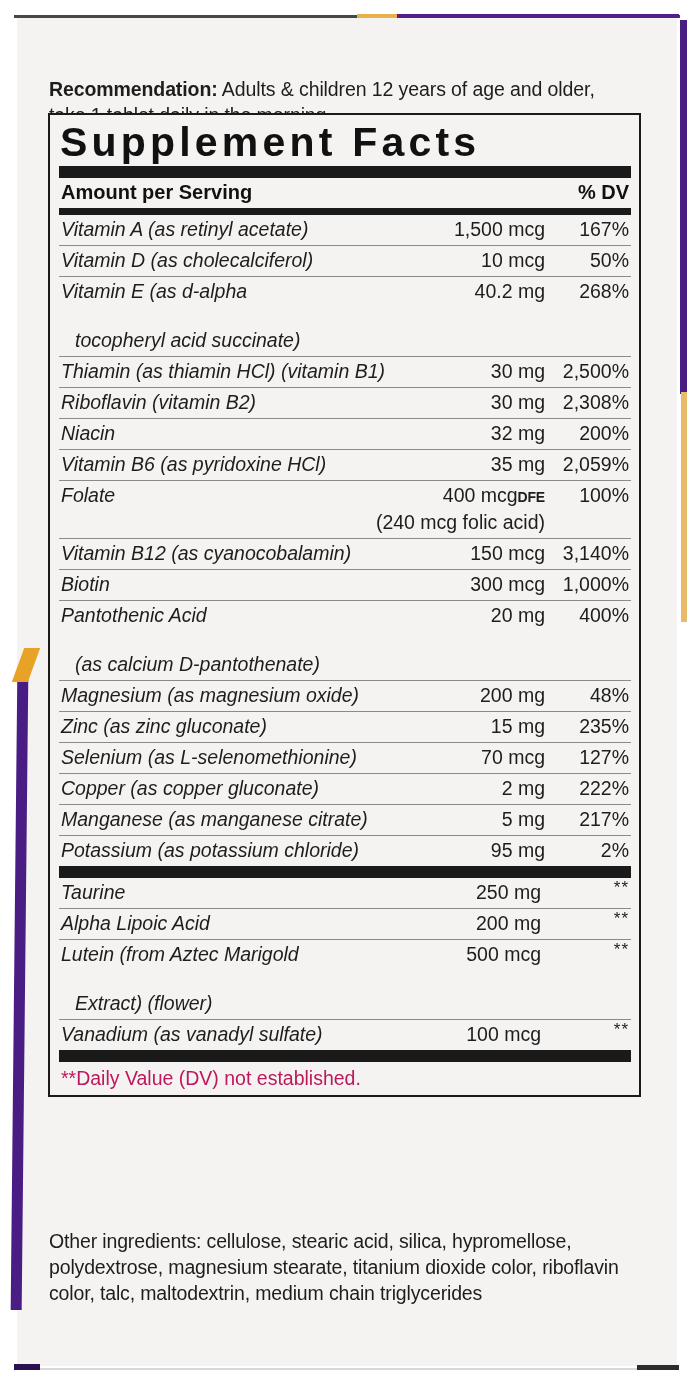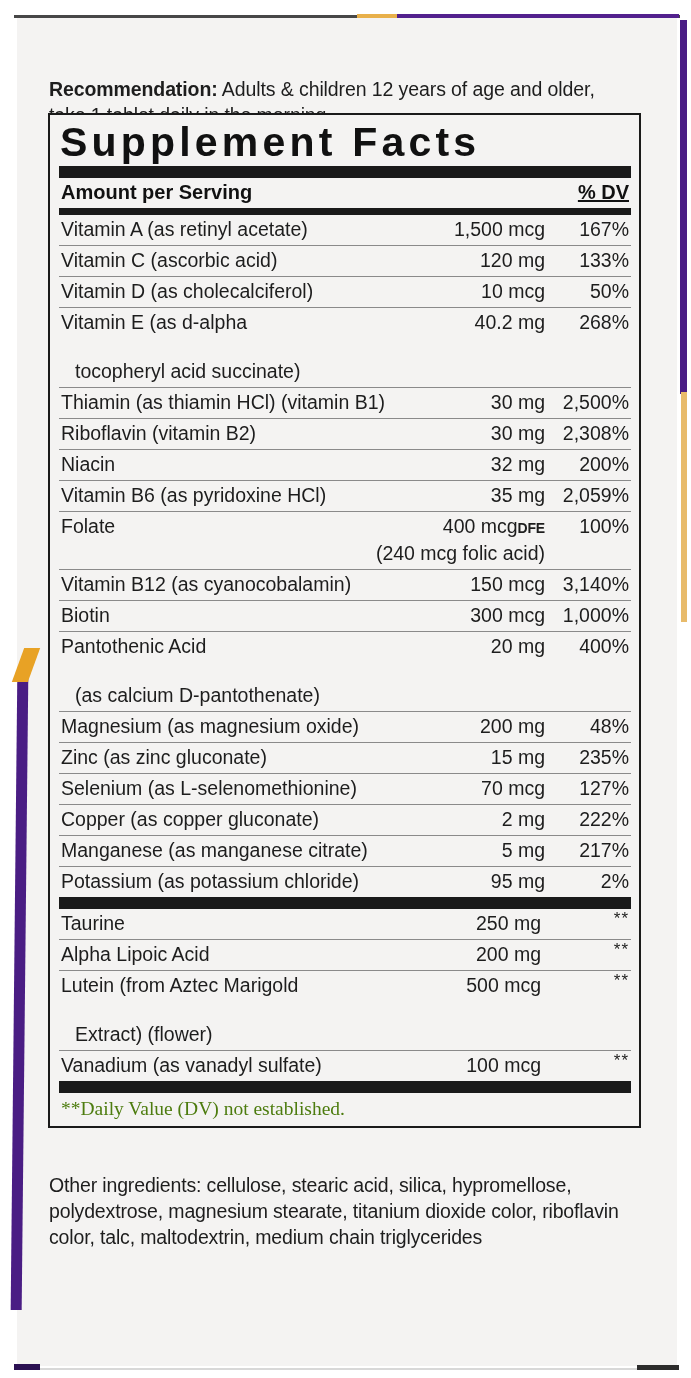--- a/index.html
+++ b/index.html
@@ -174,37 +174,38 @@
 
   .hdr-row {
     display: flex;
     align-items: baseline;
     font-size: 20px;
     font-weight: bold;
     color: #111;
     padding: 3px 0 4px 2px;
   }
   .hdr-row .hdr-left { flex: 1 1 auto; }
-  .hdr-row .hdr-right { flex: 0 0 auto; padding-right: 2px; text-decoration: underline; }
+  .hdr-row .hdr-right { flex: 0 0 auto; padding-right: 2px; }
 
   
   .row {
     display: flex;
     align-items: flex-start;
     border-top: 1px solid #8a8a8a;
     font-size: 19.5px;
     line-height: 25px;
     color: #1d1d1d;
     padding: 2px 0 3px 2px;
     box-sizing: border-box;
   }
   .row.first { border-top: none; }
   .row .nm {
     flex: 1 1 auto;
     padding-right: 6px;
+    font-style: italic;
   }
   .row .nm .cont {
     display: block;
     padding-left: 14px;
     margin-top: 24px;
   }
   .row .amt {
     flex: 0 0 150px;
     text-align: right;
     white-space: nowrap;
@@ -232,29 +233,28 @@
     letter-spacing: 1px;
   }
   .row .subline {
     display: block;
     text-align: right;
   }
 
   #footnote {
     font-size: 19.5px;
     line-height: 26px;
-    color: #4d7c0f;
+    color: #be185d;
     padding: 3px 0 4px 2px;
-    font-family: Liberation Serif, serif;
   }
 
   #other-ingredients {
     position: absolute;
     left: 49px;
-    top: 1152px;
+    top: 1208px;
     width: 600px;
     font-size: 19.5px;
     line-height: 26px;
     color: #1d1d1d;
     letter-spacing: -0.15px;
   }
 </style>
 </head>
 <body>
 
@@ -290,25 +290,20 @@
 
     <div class="bar-thin"></div>
 
     <div id="nutrient-rows">
         <div class="row first">
           <div class="nm">Vitamin A (as retinyl acetate)</div>
           <div class="amt">1,500 mcg</div>
           <div class="dv">167%</div>
         </div>
         <div class="row">
-          <div class="nm">Vitamin C (ascorbic acid)</div>
-          <div class="amt">120 mg</div>
-          <div class="dv">133%</div>
-        </div>
-        <div class="row">
           <div class="nm">Vitamin D (as cholecalciferol)</div>
           <div class="amt">10 mcg</div>
           <div class="dv">50%</div>
         </div>
         <div class="row">
           <div class="nm">Vitamin E (as d-alpha<span class="cont">tocopheryl acid succinate)</span></div>
           <div class="amt">40.2 mg</div>
           <div class="dv">268%</div>
         </div>
         <div class="row">

